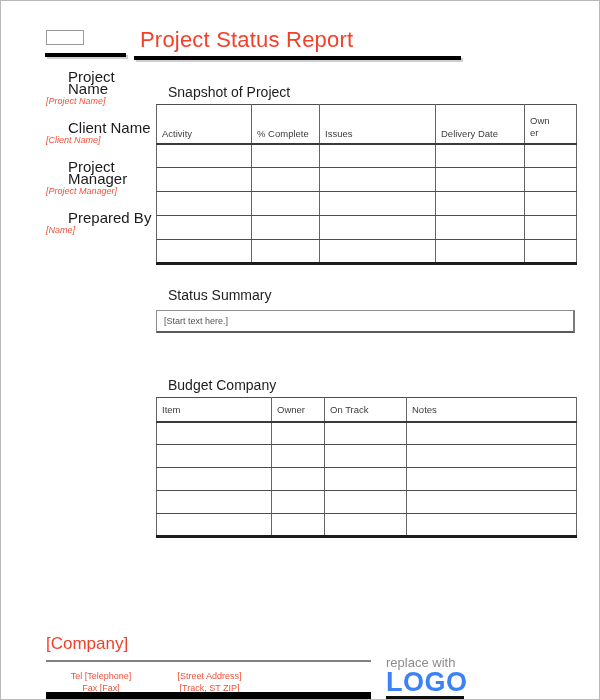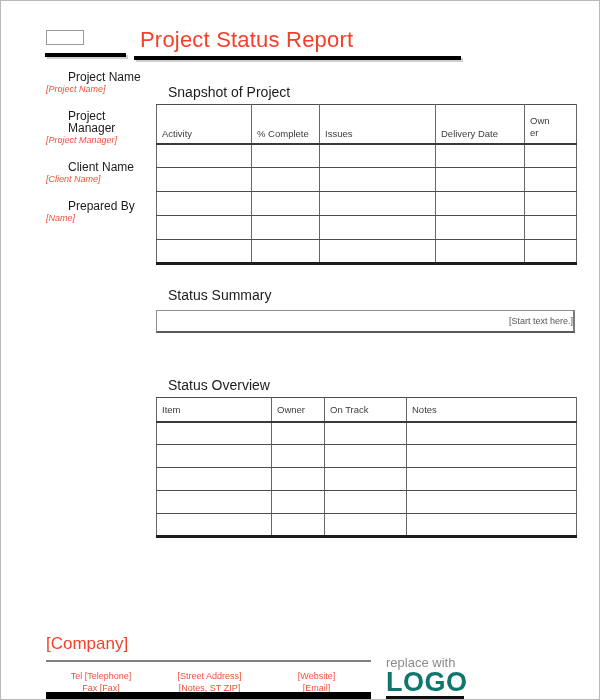--- a/index.html
+++ b/index.html
@@ -29,21 +29,21 @@
   .rule-left{position:absolute;left:44px;top:52px;width:81px;height:4px;}
   .rule-title{position:absolute;left:133px;top:55px;width:327px;height:4px;}
   .doc-title{
     position:absolute;left:139px;top:26px;
     font-size:22px;font-weight:400;color:var(--accent);
     white-space:nowrap;letter-spacing:0.2px;
   }
   
   .meta{position:absolute;left:45px;top:70px;width:108px;}
   .meta-field{margin-bottom:15px;}
-  .meta-label{font-size:12px;line-height:12px;color:#1b1b1b;padding-left:22px;}
+  .meta-label{font-size:15px;line-height:12px;color:#1b1b1b;padding-left:22px;}
   .meta-value{font-size:9px;line-height:12px;color:var(--placeholder);font-style:italic;}
   
   .section-heading{
     position:absolute;left:167px;
     font-size:14px;font-weight:400;color:#1d1d1d;white-space:nowrap;
   }
   .h-snapshot{top:83px;}
   .h-status{top:286px;}
   .h-budget{top:376px;}
   
@@ -74,62 +74,62 @@
   .status-box{
     position:absolute;left:155px;top:309px;
     width:419px;height:23px;
     border:1px solid #8e8e8e;
     border-right:2px solid #7a7a7a;
     border-bottom:2px solid #5a5a5a;
     background:#fff;
   }
   .status-box span{
     display:block;padding:5px 0 0 7px;
-    font-size:9px;color:#555;text-align:right;
+    font-size:9px;color:#555;
   }
   
   .company{
     position:absolute;left:45px;top:633px;
     font-size:17px;color:var(--accent);white-space:nowrap;
   }
   .company-rule{position:absolute;left:45px;top:659px;width:325px;height:2px;background:#818181;}
   .contacts{
     position:absolute;left:45px;top:669px;display:flex;
     font-size:9px;line-height:12px;color:var(--placeholder);
   }
   .contact-col{width:110px;text-align:center;}
   .contact-col + .contact-col{width:107px;}
   .footer-bar{position:absolute;left:45px;top:691px;width:325px;height:8px;background:#000;}
   .logo-block{position:absolute;left:385px;top:655px;width:90px;}
   .logo-line1{font-size:13px;line-height:14px;color:var(--logo-gray);}
-  .logo-line2{font-size:27px;line-height:25px;font-weight:700;color:#0f766e;letter-spacing:0.5px;}
+  .logo-line2{font-size:27px;line-height:25px;font-weight:700;color:#3b82f6;letter-spacing:0.5px;}
   .logo-bar{width:78px;height:6px;background:#0d0d0d;margin-top:1px;}
 </style>
 </head>
 <body>
 
 <div class="canvas">
 
   <div class="corner-box"></div>
   <div class="rule rule-left"></div>
   <div class="doc-title">Project Status Report</div>
   <div class="rule rule-title"></div>
 
   <div class="meta">
     <div class="meta-field">
       <div class="meta-label">Project Name</div>
       <div class="meta-value">[Project Name]</div>
     </div>
     <div class="meta-field">
+      <div class="meta-label">Client Name</div>
+      <div class="meta-value">[Client Name]</div>
+    </div>
+    <div class="meta-field">
       <div class="meta-label">Project Manager</div>
       <div class="meta-value">[Project Manager]</div>
-    </div>
-    <div class="meta-field">
-      <div class="meta-label">Client Name</div>
-      <div class="meta-value">[Client Name]</div>
     </div>
     <div class="meta-field">
       <div class="meta-label">Prepared By</div>
       <div class="meta-value">[Name]</div>
     </div>
   </div>
 
   <div class="section-heading h-snapshot">Snapshot of Project</div>
   <table class="tbl tbl-snapshot">
     <colgroup>
@@ -185,21 +185,21 @@
           <td></td>
         </tr>
       </tbody>
   </table>
 
   <div class="section-heading h-status">Status Summary</div>
   <div class="status-box">
     <span>[Start text here.]</span>
   </div>
 
-  <div class="section-heading h-budget">Status Overview</div>
+  <div class="section-heading h-budget">Budget Company</div>
   <table class="tbl tbl-budget">
     <colgroup>
       <col style="width:115px">
         <col style="width:53px">
         <col style="width:82px">
         <col style="width:170px">
     </colgroup>
     <thead>
       <tr>
         <th>Item</th>
@@ -245,25 +245,21 @@
   <div class="company">[Company]</div>
   <div class="company-rule"></div>
 
   <div class="contacts">
     <div class="contact-col">
       <div>Tel [Telephone]</div>
       <div>Fax [Fax]</div>
     </div>
     <div class="contact-col">
       <div>[Street Address]</div>
-      <div>[Notes, ST ZIP]</div>
-    </div>
-    <div class="contact-col">
-      <div>[Website]</div>
-      <div>[Email]</div>
+      <div>[Track, ST ZIP]</div>
     </div>
   </div>
 
   <div class="footer-bar"></div>
 
   <div class="logo-block">
     <div class="logo-line1">replace with</div>
     <div class="logo-line2">LOGO</div>
     <div class="logo-bar"></div>
   </div>

